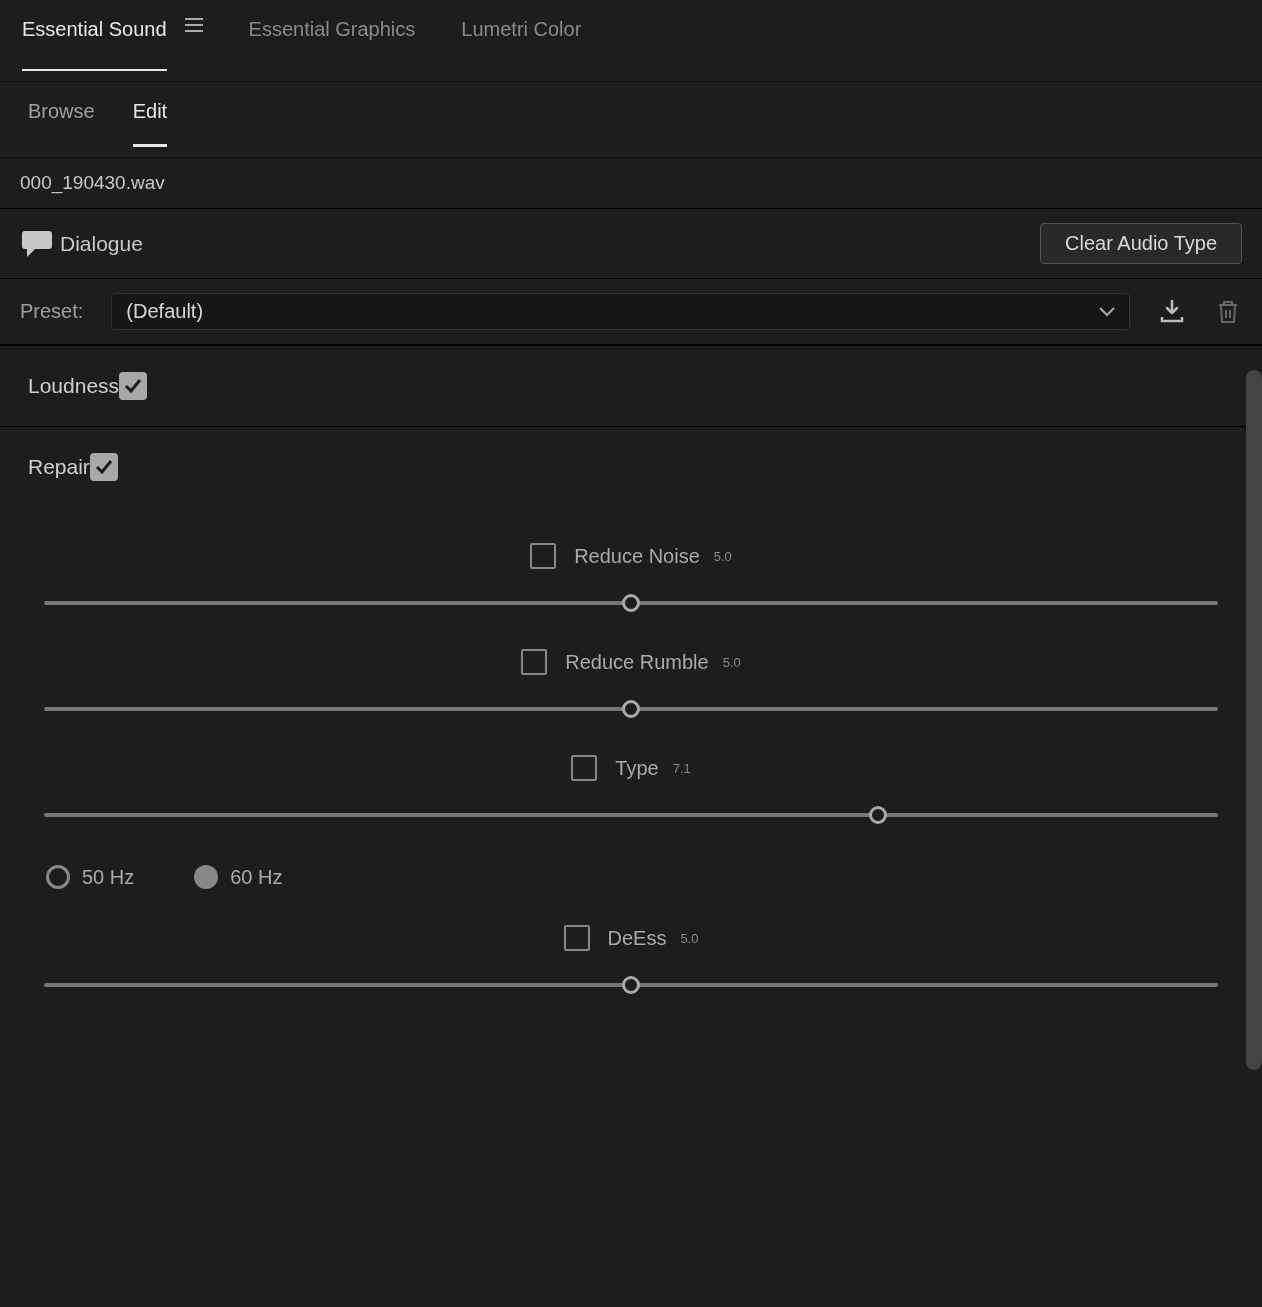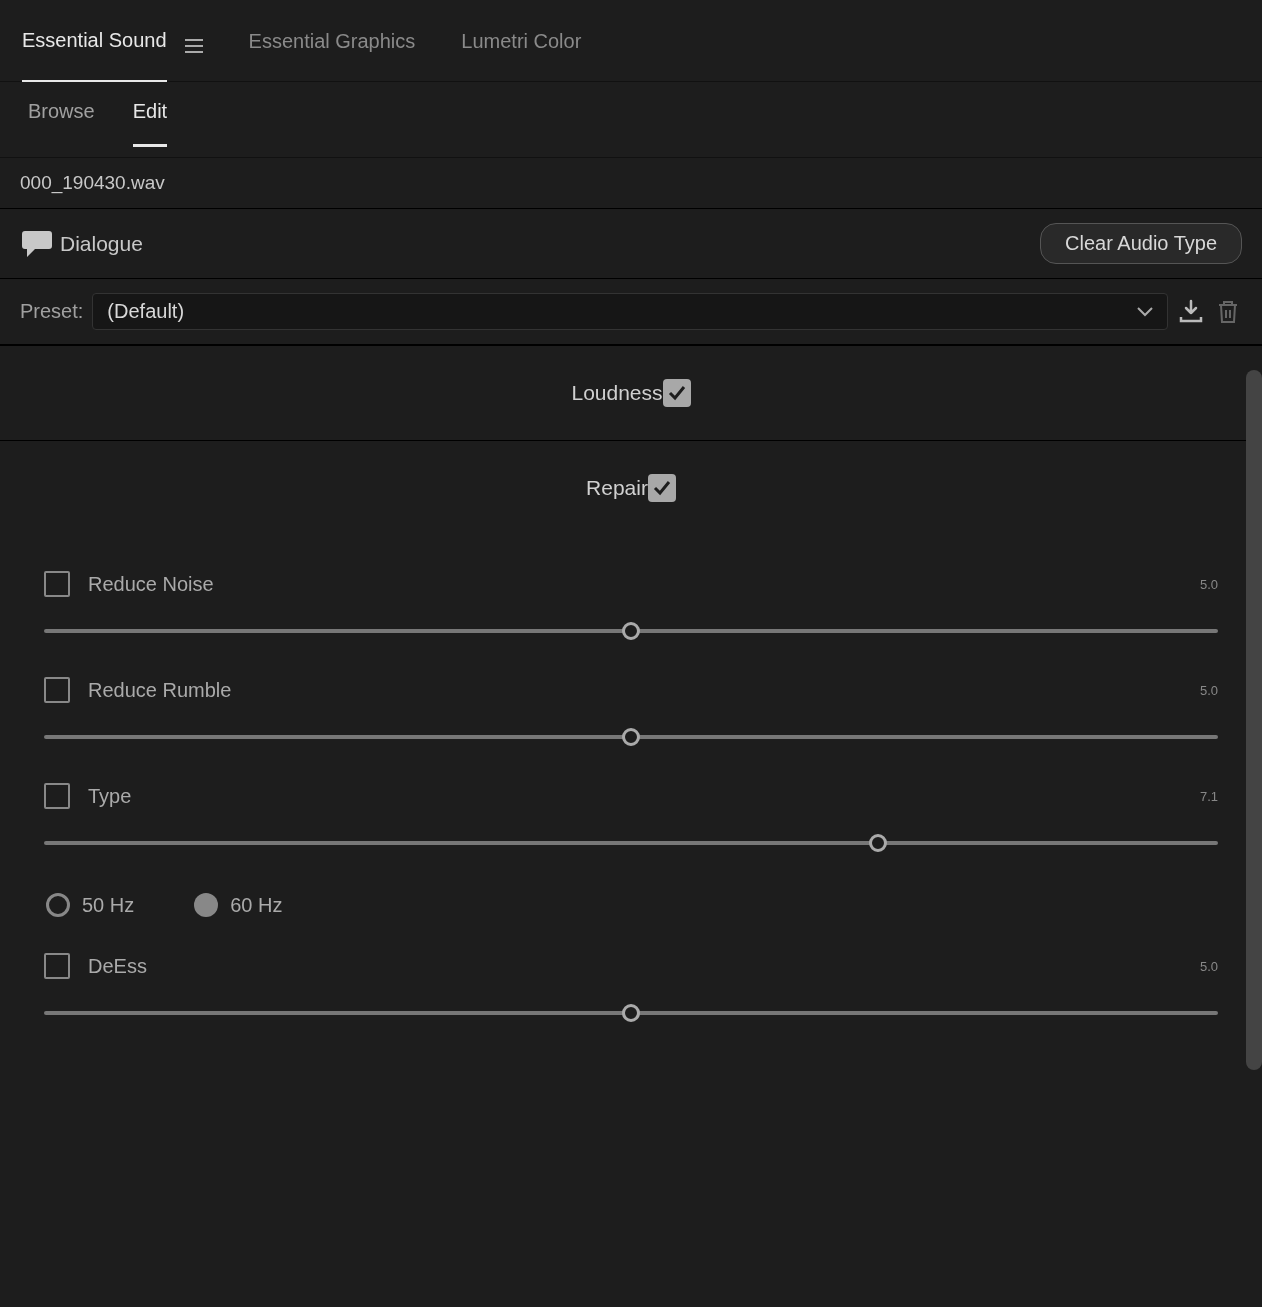--- a/index.html
+++ b/index.html
@@ -7,21 +7,21 @@
       background: #1d1d1d;
       color: #a0a0a0;
       font-family: "Segoe UI", -apple-system, Helvetica, Arial, sans-serif;
       font-size: 18px;
       width: 1262px;
       height: 1307px;
       overflow: hidden;
     }
     .top-tabs {
       display: flex;
-      align-items: flex-end;
+      align-items: flex-start;
       gap: 46px;
       padding: 18px 22px 0 22px;
       border-bottom: 1px solid #111;
       height: 82px;
     }
     .top-tab {
       color: #8a8a8a;
       font-size: 20px;
       padding-bottom: 28px;
       cursor: pointer;
@@ -69,27 +69,27 @@
     }
     .type-left { display: flex; align-items: center; gap: 6px; }
     .dialogue-icon svg { display: block; }
     .type-label { color: #c8c8c8; font-size: 21px; }
     .clear-btn {
       border: 1px solid #555;
       background: #292929;
       color: #d8d8d8;
       padding: 8px 24px;
       font-size: 20px;
-      border-radius: 16px;
+      border-radius: 4px;
       cursor: pointer;
     }
     .preset-row {
       display: flex;
       align-items: center;
-      gap: 9px;
+      gap: 28px;
       padding: 14px 20px;
       border-bottom: 2px solid #000;
     }
     .preset-label { color: #a0a0a0; font-size: 20px; }
     .preset-select {
       flex: 1;
       display: flex;
       align-items: center;
       justify-content: space-between;
       background: #161616;
@@ -98,22 +98,22 @@
       padding: 6px 14px;
       cursor: pointer;
     }
     .preset-value { color: #d8d8d8; font-size: 20px; }
     .chevron svg { display: block; }
     .tool-icon { cursor: pointer; width: 28px; text-align: center; }
     .tool-icon svg { display: block; margin: 0 auto; }
     .section-row {
       display: flex;
       align-items: center;
-      justify-content: center;
-      padding: 33px 28px;
+      justify-content: flex-start;
+      padding: 26px 28px;
       border-bottom: 1px solid #000;
     }
     .section-title { color: #d0d0d0; font-size: 21px; }
     .check-box {
       width: 28px;
       height: 28px;
       border-radius: 4px;
       display: flex;
       align-items: center;
       justify-content: center;
@@ -121,21 +121,21 @@
     }
     .check-box.checked { background: #a8a8a8; }
     .check-box.checked svg { display: block; }
     .repair-body { padding: 0 44px 20px 44px; }
     .param {
       margin-top: 36px;
     }
     .param-head {
       display: flex;
       align-items: center;
-      justify-content: space-between;
+      justify-content: center;
     }
     .param-left { display: flex; align-items: center; gap: 18px; }
     .chk-sq {
       width: 26px; height: 26px;
       border: 2.5px solid #888;
       border-radius: 2px;
       display: inline-block;
       cursor: pointer;
     }
     .param-label { color: #aaa; font-size: 20px; }

